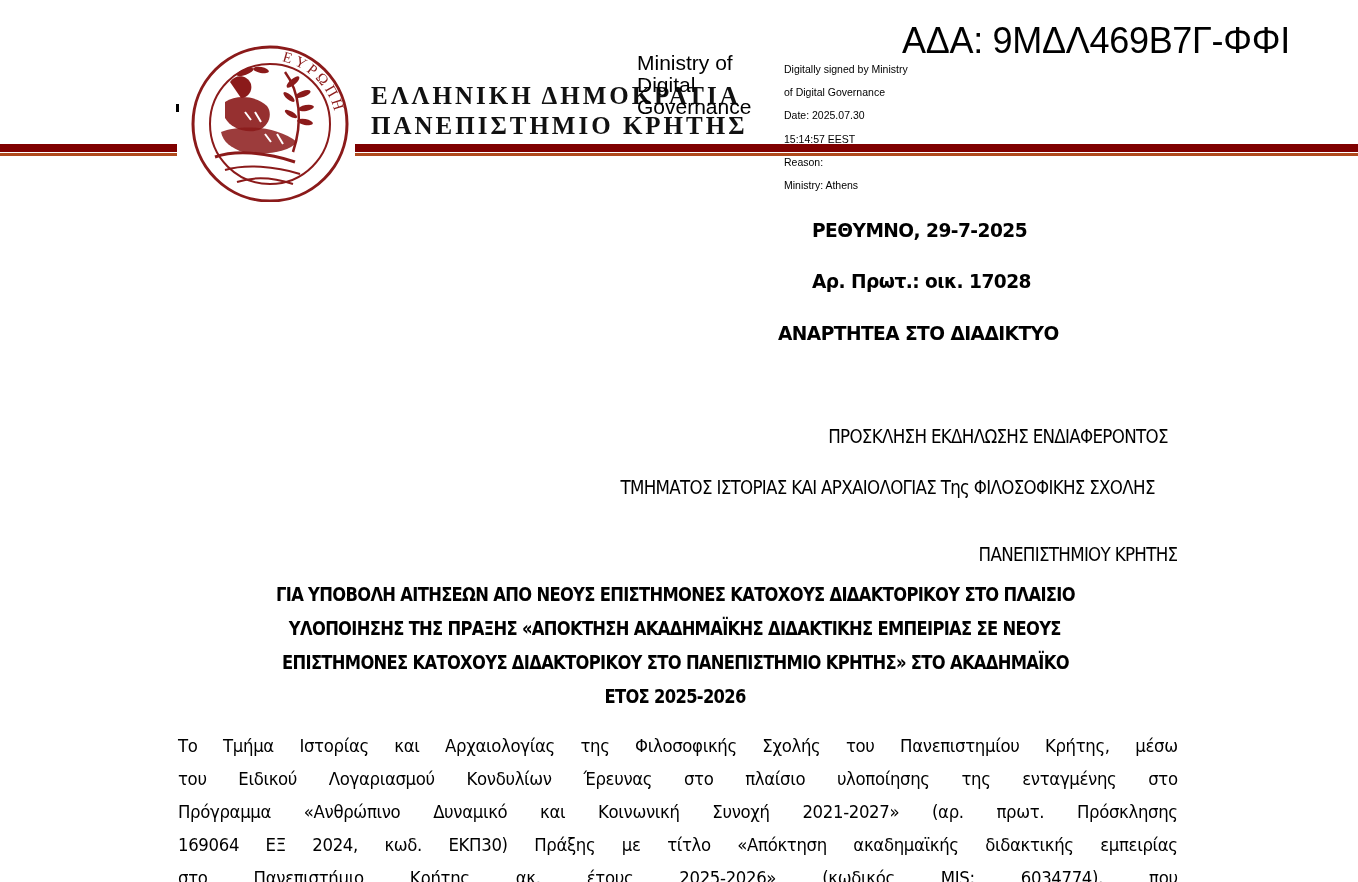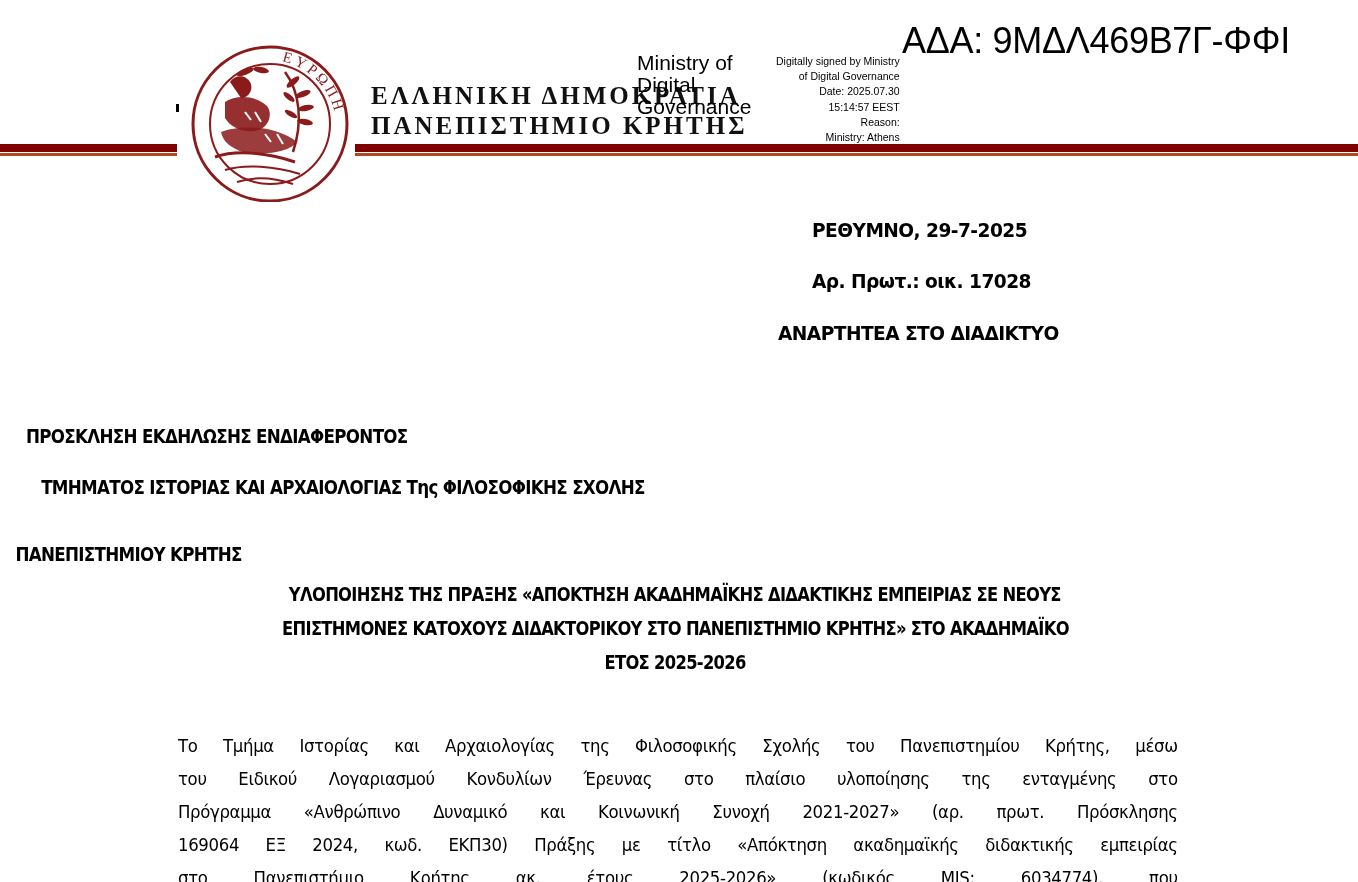--- a/index.html
+++ b/index.html
@@ -72,42 +72,42 @@
 
     
     .sig {
       left: 772px; top: 52px;
       font-family: "Liberation Sans", sans-serif;
       font-size: 10.5px;
       line-height: 11.2px;
       color: #000;
       white-space: nowrap;
     }
-    .sig div { margin: 4px; text-align: right; }
+    .sig div { margin: 12px; }
 
     
     .meta-line {
       font-family: "DejaVu Sans", sans-serif;
       font-weight: bold;
       font-size: 20px;
       white-space: nowrap;
       letter-spacing: -0.6px;
       transform: scaleX(0.93);
       transform-origin: left top;
     }
     .meta-place { left: 812px; top: 218px; }
     .meta-prot  { left: 812px; top: 269px; }
     .meta-post  { left: 778px; top: 321px; }
 
     
     .title-line {
       left: 0; width: 1191px;
-      text-align: left;
-      font-family: "DejaVu Sans", sans-serif;
-      font-weight: bold;
+      text-align: right;
+      font-family: "DejaVu Sans", sans-serif;
+      font-weight: normal;
       font-size: 19px;
       white-space: nowrap;
       letter-spacing: -0.8px;
     }
     .title-line span {
       display: inline-block;
       transform: scaleX(0.88);
     }
     .t1 { top: 425px; }
     .t2 { top: 476px; }
@@ -215,20 +215,21 @@
   <span>ΠΡΟΣΚΛΗΣΗ ΕΚΔΗΛΩΣΗΣ ΕΝΔΙΑΦΕΡΟΝΤΟΣ</span>
 </div>
 <div class="abs title-line t2">
   <span>ΤΜΗΜΑΤΟΣ ΙΣΤΟΡΙΑΣ ΚΑΙ ΑΡΧΑΙΟΛΟΓΙΑΣ Της ΦΙΛΟΣΟΦΙΚΗΣ ΣΧΟΛΗΣ</span>
 </div>
 <div class="abs title-line t3">
   <span>ΠΑΝΕΠΙΣΤΗΜΙΟΥ ΚΡΗΤΗΣ</span>
 </div>
 
 <div class="abs subject">
+  <div class="sl"><span>ΓΙΑ ΥΠΟΒΟΛΗ ΑΙΤΗΣΕΩΝ ΑΠΟ ΝΕΟΥΣ ΕΠΙΣΤΗΜΟΝΕΣ ΚΑΤΟΧΟΥΣ ΔΙΔΑΚΤΟΡΙΚΟΥ ΣΤΟ ΠΛΑΙΣΙΟ</span></div>
   <div class="sl"><span>ΥΛΟΠΟΙΗΣΗΣ ΤΗΣ ΠΡΑΞΗΣ «ΑΠΟΚΤΗΣΗ ΑΚΑΔΗΜΑΪΚΗΣ ΔΙΔΑΚΤΙΚΗΣ ΕΜΠΕΙΡΙΑΣ ΣΕ ΝΕΟΥΣ</span></div>
   <div class="sl"><span>ΕΠΙΣΤΗΜΟΝΕΣ ΚΑΤΟΧΟΥΣ ΔΙΔΑΚΤΟΡΙΚΟΥ ΣΤΟ ΠΑΝΕΠΙΣΤΗΜΙΟ ΚΡΗΤΗΣ» ΣΤΟ ΑΚΑΔΗΜΑΪΚΟ</span></div>
   <div class="sl"><span>ΕΤΟΣ 2025-2026</span></div>
 </div>
 
 <div class="abs body-para">
   <div class="bl">Το Τμήμα Ιστορίας και Αρχαιολογίας της Φιλοσοφικής Σχολής  του Πανεπιστημίου Κρήτης, μέσω</div>
   <div class="bl">του Ειδικού Λογαριασμού Κονδυλίων Έρευνας στο πλαίσιο υλοποίησης της ενταγμένης στο</div>
   <div class="bl">Πρόγραμμα «Ανθρώπινο Δυναμικό και Κοινωνική Συνοχή 2021-2027» (αρ. πρωτ. Πρόσκλησης</div>
   <div class="bl">169064 ΕΞ 2024, κωδ. ΕΚΠ30) Πράξης με τίτλο «Απόκτηση ακαδημαϊκής διδακτικής εμπειρίας</div>

